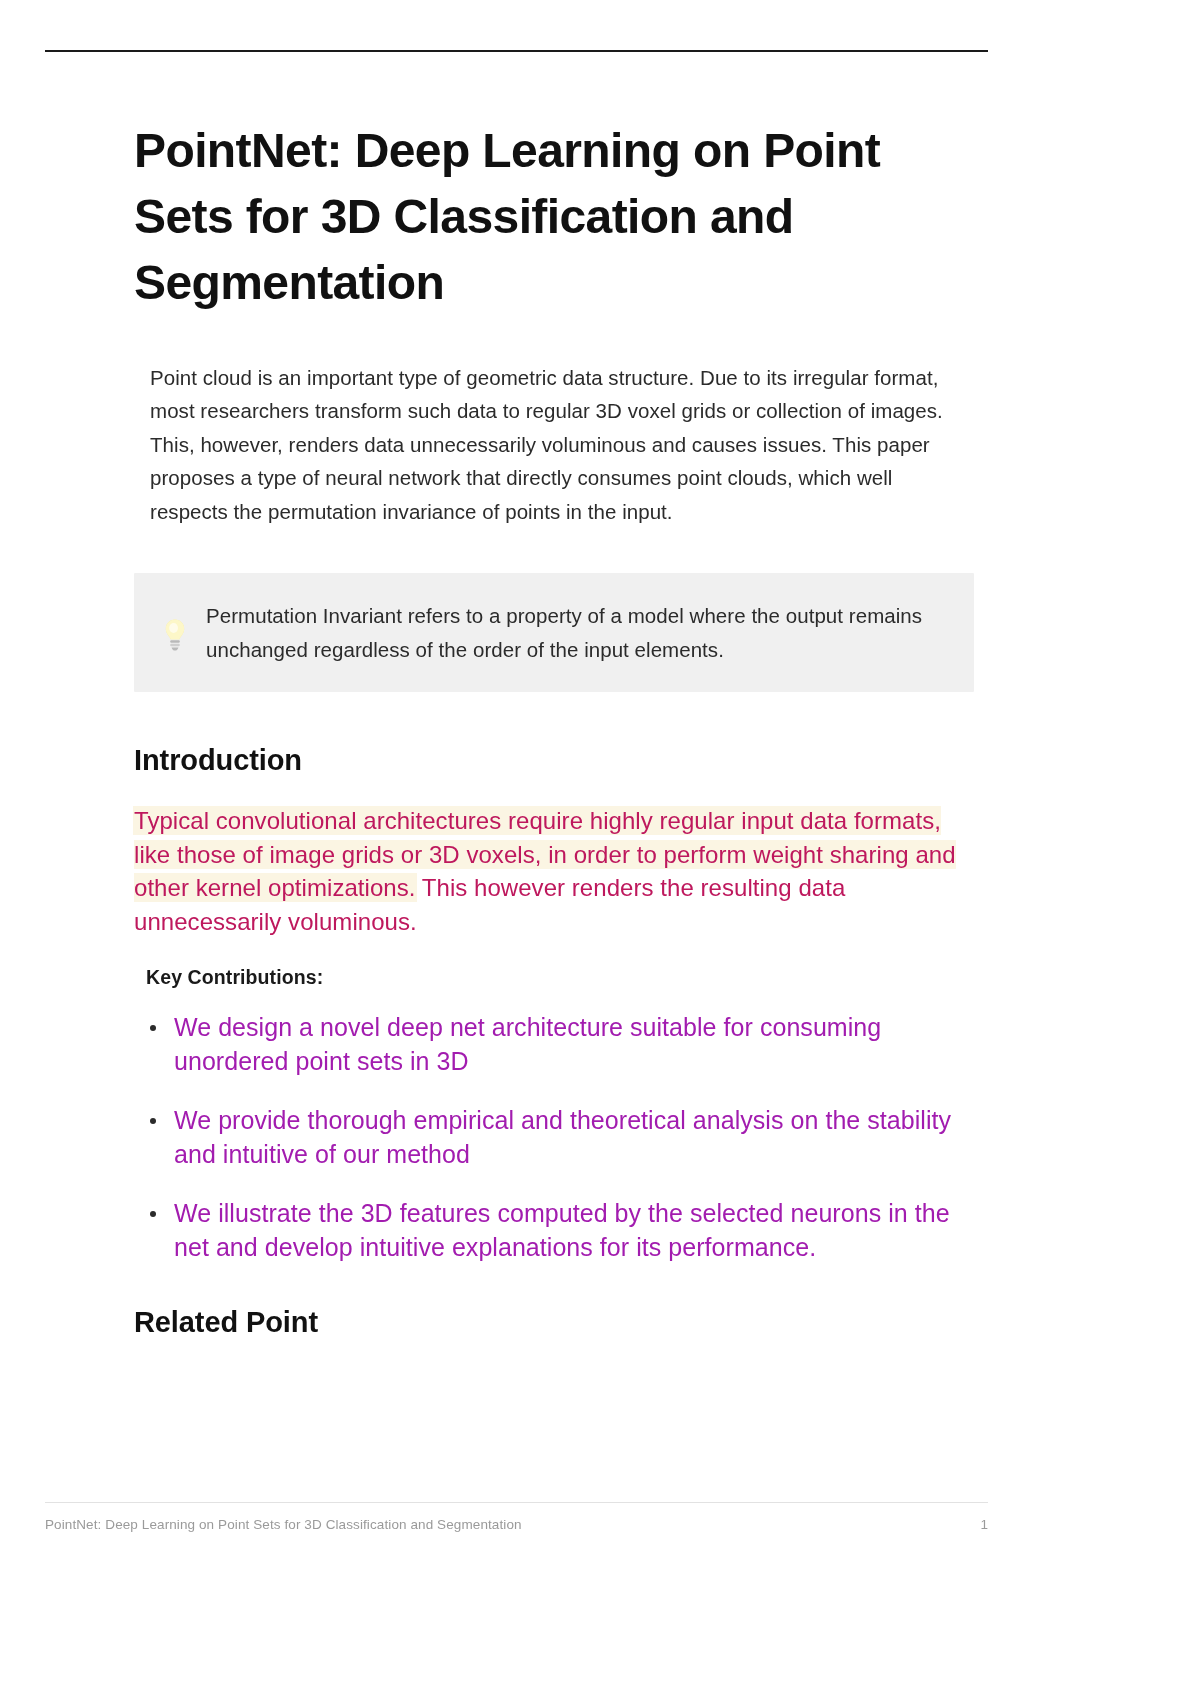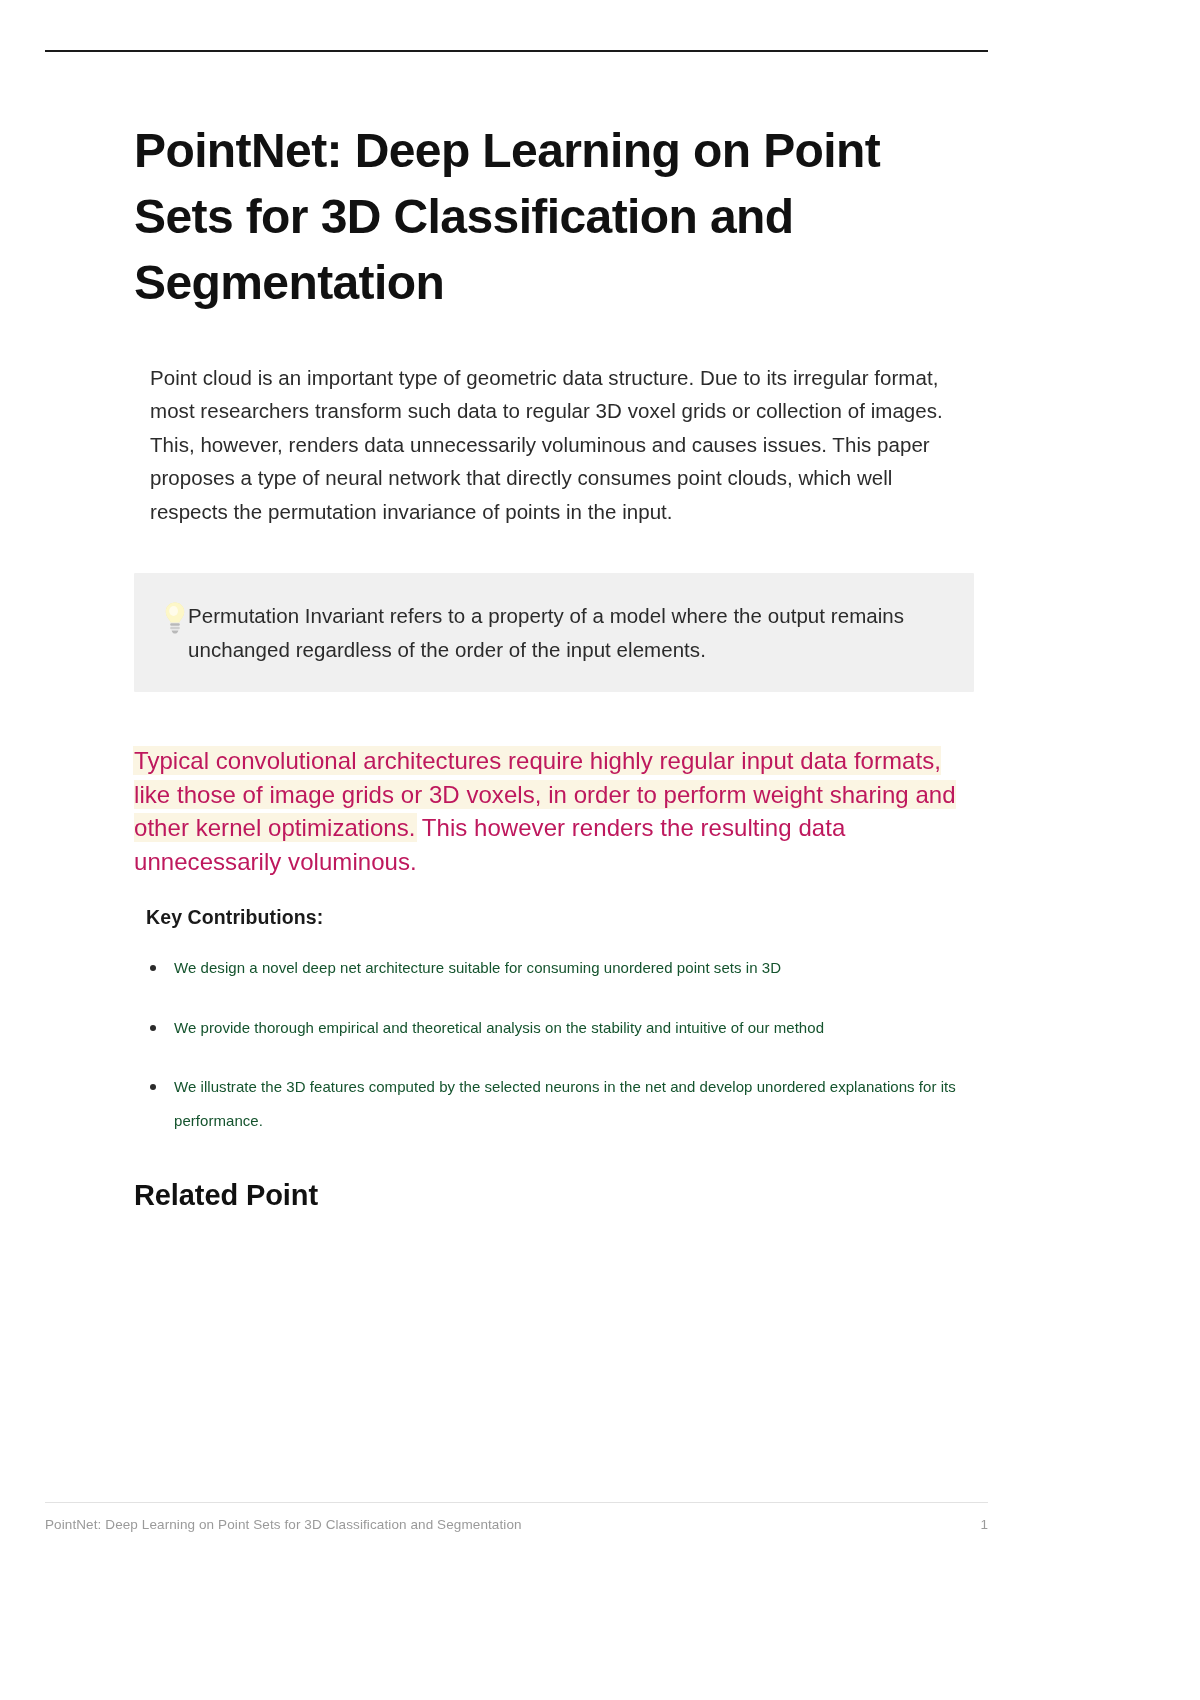--- a/index.html
+++ b/index.html
@@ -55,21 +55,22 @@
     color: #2b2b2b;
     margin: 0 0 45px 16px;
     letter-spacing: 0.05px;
   }
 
   
   .callout {
     background: #f0f0f0;
     padding: 26px 30px 26px 28px;
     display: flex;
-    align-items: flex-start;
+    align-items: center;
+    gap: 18px;
     margin-bottom: 52px;
     border-radius: 1px;
   }
   .callout-icon {
     flex: 0 0 auto;
     width: 26px;
     height: 34px;
     position: relative;
     top: 2px;
   }
@@ -111,23 +112,23 @@
   }
 
   ul.bullets {
     list-style: none;
     margin: 0 0 42px 0;
     padding: 0;
   }
   ul.bullets > li {
     position: relative;
     padding-left: 40px;
-    font-size: 15px;
-    line-height: 33.5px;
-    color: #14532d;
+    font-size: 25px;
+    line-height: 33.5px;
+    color: #a21caf;
     margin-bottom: 26px;
     letter-spacing: 0.05px;
   }
   ul.bullets > li:last-child { margin-bottom: 0; }
   ul.bullets > li::before {
     content: "";
     position: absolute;
     left: 16px;
     top: 14px;
     width: 6px;
@@ -182,29 +183,30 @@
           <path d="M13 1.5C7.9 1.5 3.8 5.6 3.8 10.7c0 3.1 1.5 5.4 2.9 7.2 1 1.3 1.6 2.2 1.8 3.3h9c.2-1.1.8-2 1.8-3.3 1.4-1.8 2.9-4.1 2.9-7.2C22.2 5.6 18.1 1.5 13 1.5z" fill="#fdf7c8"></path>
           <ellipse cx="11.6" cy="10" rx="4.4" ry="5" fill="#fffdf0" opacity="0.85"></ellipse>
           <rect x="8.2" y="22.2" width="9.6" height="2.6" rx="1.1" fill="#b9b9b9"></rect>
           <rect x="8.2" y="25.7" width="9.6" height="2.6" rx="1.1" fill="#cfcfcf"></rect>
           <path d="M9.6 29.4h6.8c-.4 2-1.7 3.1-3.4 3.1s-3-1.1-3.4-3.1z" fill="#b9b9b9"></path>
         </svg>
       </span>
       <span class="callout-text">Permutation Invariant refers to a property of a model where the output remains unchanged regardless of the order of the input elements.</span>
     </div>
 
+    <h2 class="section-heading">Introduction</h2>
 
     <p class="para"><span class="hl">Typical convolutional architectures require highly regular input data formats, like those of image grids or 3D voxels, in order to perform weight sharing and other kernel optimizations.</span><span> This however renders the resulting data unnecessarily voluminous.</span></p>
 
     <p class="lead-label">Key Contributions:</p>
 
     <ul class="bullets">
       <li>We design a novel deep net architecture suitable for consuming unordered point sets in 3D</li>
       <li>We provide thorough empirical and theoretical analysis on the stability and intuitive of our method</li>
-      <li>We illustrate the 3D features computed by the selected neurons in the net and develop unordered explanations for its performance.</li>
+      <li>We illustrate the 3D features computed by the selected neurons in the net and develop intuitive explanations for its performance.</li>
     </ul>
 
     <h2 class="section-heading related-heading">Related Point</h2>
 
   </div>
 
   <div class="footer">
     <span class="footer-title">PointNet: Deep Learning on Point Sets for 3D Classification and Segmentation</span>
     <span class="footer-page">1</span>
   </div>

